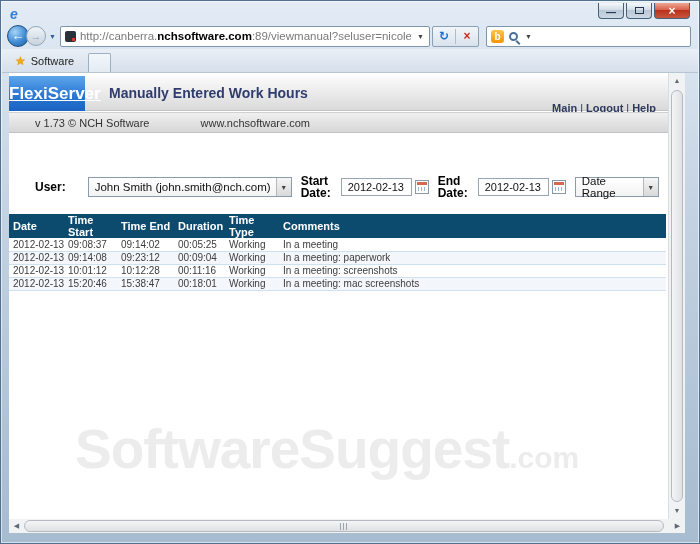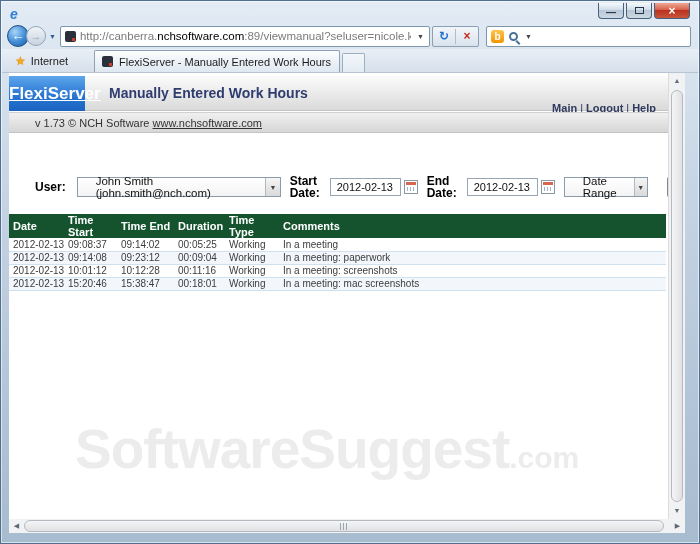--- a/index.html
+++ b/index.html
@@ -26,21 +26,21 @@
   .navbar { position:absolute; top:22px; left:0; right:0; height:26px; display:flex; align-items:center; padding:0 8px 0 6px; }
   .btn-back { width:22px; height:22px; border-radius:50%; border:1px solid #1c4d7e; color:#fff; font-size:13px; font-weight:bold;
     text-align:center; line-height:20px; background:radial-gradient(circle at 35% 30%,#a5d4f7,#3f8ad5 55%,#1a5ba0); flex:0 0 auto; }
   .btn-fwd { width:20px; height:20px; border-radius:50%; border:1px solid #93a5b8; color:#93a5b8; font-size:11px;
     text-align:center; line-height:18px; background:linear-gradient(#eff4f9,#c8d3df); margin-left:-3px; flex:0 0 auto; }
   .nav-dd1 { font-size:7px; color:#2f5f96; margin:0 4px 0 3px; }
   .addressbar { flex:1 1 auto; min-width:0; height:21px; background:#fff; border:1px solid #7e96ab; border-radius:2px;
     display:flex; align-items:center; padding:0 3px 0 4px; gap:4px; font-size:11.5px; }
   .url-wrap { flex:1 1 auto; min-width:0; white-space:nowrap; overflow:hidden; }
   .url-dim { color:#7a7a7a; }
-  .url-domain { color:#000; font-weight:400; }
+  .url-domain { color:#000; font-weight:700; }
   .addr-dd { font-size:7px; color:#444; padding:0 2px; }
   .refresh-stop { display:flex; align-items:center; height:21px; margin-left:2px; border:1px solid #8ba0b4; border-radius:2px;
     background:linear-gradient(#f2f6fa,#d9e2ec); }
   .mini-btn { width:22px; text-align:center; font-size:12px; line-height:19px; }
   .refresh-glyph { color:#1d6fd0; font-weight:bold; }
   .stop-glyph { color:#c52b1d; font-weight:bold; }
   .mini-sep { width:1px; height:15px; background:#aebccb; }
   .searchbox { width:205px; flex:0 0 auto; height:21px; background:#fff; border:1px solid #7e96ab; border-radius:2px;
     margin-left:7px; display:flex; align-items:center; padding:0 4px; gap:5px; }
   .bing-logo { width:13px; height:13px; border-radius:3px; background:linear-gradient(#ffc34d,#f29500); color:#fff; font-weight:bold;
@@ -69,44 +69,44 @@
   .brand-box { position:absolute; left:0; top:0; width:76px; height:35px; text-align:right; line-height:35px;
     background:linear-gradient(#5ea6ea,#2a77d4 55%,#1b63c0); color:#fff; font-size:17px; font-weight:bold;text-decoration:underline; }
   .page-title { position:absolute; left:100px; top:0; line-height:35px; font-size:14px; font-weight:bold; color:#2f3c6e; }
   .header-links { position:absolute; right:12px; top:15px; line-height:35px; font-size:11px; font-weight:bold; color:#2e3a5e; }
   .header-links a { color:#2e3a5e; text-decoration:underline; cursor:pointer; }
   .link-sep { padding:0 3px; font-weight:normal; }
 
   
   .version-bar { position:absolute; top:39px; left:0; right:0; height:21px; line-height:20px; padding-left:26px;
     background:linear-gradient(#f0f0f0,#d6d6d6); border-top:1px solid #d0d0d0; border-bottom:1px solid #c3c3c3; font-size:11px; color:#333; }
-  .version-link { text-decoration:underline; color:#333; cursor:pointer; }
+  .version-link { color:#333; cursor:pointer;margin-left:48px; }
 
   
   .form-row { position:absolute; top:102px; left:26px; display:flex; align-items:center; }
   .lbl { font-size:12px; font-weight:bold; color:#000; }
-  .user-lbl { margin-right:11px; }
+  .user-lbl { margin-right:22px; }
   .sel { height:20px; border:1px solid #8a9cac; background:linear-gradient(#ffffff,#f3f3f3); display:flex; align-items:center;
-    font-size:11.5px; color:#111; padding-left:18px; }
+    font-size:11.5px; color:#111; padding-left:6px; }
   .sel-dd { margin-left:auto; width:15px; align-self:stretch; background:linear-gradient(#f5f5f5,#d9d9d9); border-left:1px solid #aeb9c4;
     font-size:7px; color:#444; display:flex; align-items:center; justify-content:center; }
   .user-sel { width:204px; }
   .range-sel { width:84px; margin-left:9px; }
   .date-lbl { width:37px; line-height:12px; margin:0 3px 0 9px; }
   .date-input { width:71px; height:18px; border:1px solid #98a6b3; font-size:11px; padding-left:6px; color:#111; font-family:inherit; }
   .cal-btn { width:14px; height:14px; margin-left:3px; border:1px solid #8a98a5; background:#fff; position:relative; flex:0 0 auto; }
   .cal-btn::before { content:""; position:absolute; top:1px; left:1px; right:1px; height:3px; background:#d4694f; }
   .cal-btn::after { content:""; position:absolute; top:6px; left:2px; right:2px; bottom:2px;
     background:repeating-linear-gradient(90deg,#9fb4c6 0 1px,transparent 1px 3px); }
   .search-btn { margin-left:19px; width:57px; height:22px; border:1px solid #878787; border-radius:3px; font-size:12px; color:#000;
     background:linear-gradient(#fefefe,#ececec 50%,#d7d7d7); font-family:inherit; }
 
   
   .work-table { position:absolute; top:141px; left:0; width:657px; border-collapse:collapse; table-layout:fixed; }
-  .work-table th { background:#14532d; color:#fff; font-size:11px; font-weight:bold; text-align:left; height:17px; padding:0 0 0 4px; }
+  .work-table th { background:#0c4a6e; color:#fff; font-size:11px; font-weight:bold; text-align:left; height:17px; padding:0 0 0 4px; }
   .work-table td { font-size:10px; color:#3c3c3c; height:13px; padding:0 0 0 4px; border-bottom:1px solid #cfe0ee; white-space:nowrap; overflow:hidden; }
   .work-table tr.alt td { background:#f3f7fb; }
 
   
   .watermark { position:absolute; top:344px; left:66px; font-size:55px; font-weight:bold; color:#ececec; white-space:nowrap; letter-spacing:-1px; }
   .wm-suffix { font-size:30px; letter-spacing:0; }
 
   
   .vscroll { position:absolute; top:72px; left:667px; width:17px; height:446px; background:#f1f2f3; border-left:1px solid #dcdcdc; }
   .hscroll { position:absolute; top:518px; left:8px; width:676px; height:14px; background:#f1f2f3; }
@@ -158,25 +158,21 @@
     <div class="searchbox">
       <span class="bing-logo">b</span>
       <span class="magnifier"></span>
       <span class="addr-dd">▼</span>
     </div>
   </div>
 
   <div class="tabbar">
     <div class="fav-btn">
       <span class="star">★</span>
-      <span>Internet</span>
-    </div>
-    <div class="tab">
-      <span class="favicon"></span>
-      <span class="tab-title">FlexiServer - Manually Entered Work Hours</span>
+      <span>Software</span>
     </div>
     <div class="tab-stub"></div>
   </div>
 
   <div class="viewport">
 
     <div class="page-header">
       <div class="brand-box">FlexiServer</div>
       <div class="page-title">Manually Entered Work Hours</div>
       <div class="header-links">

